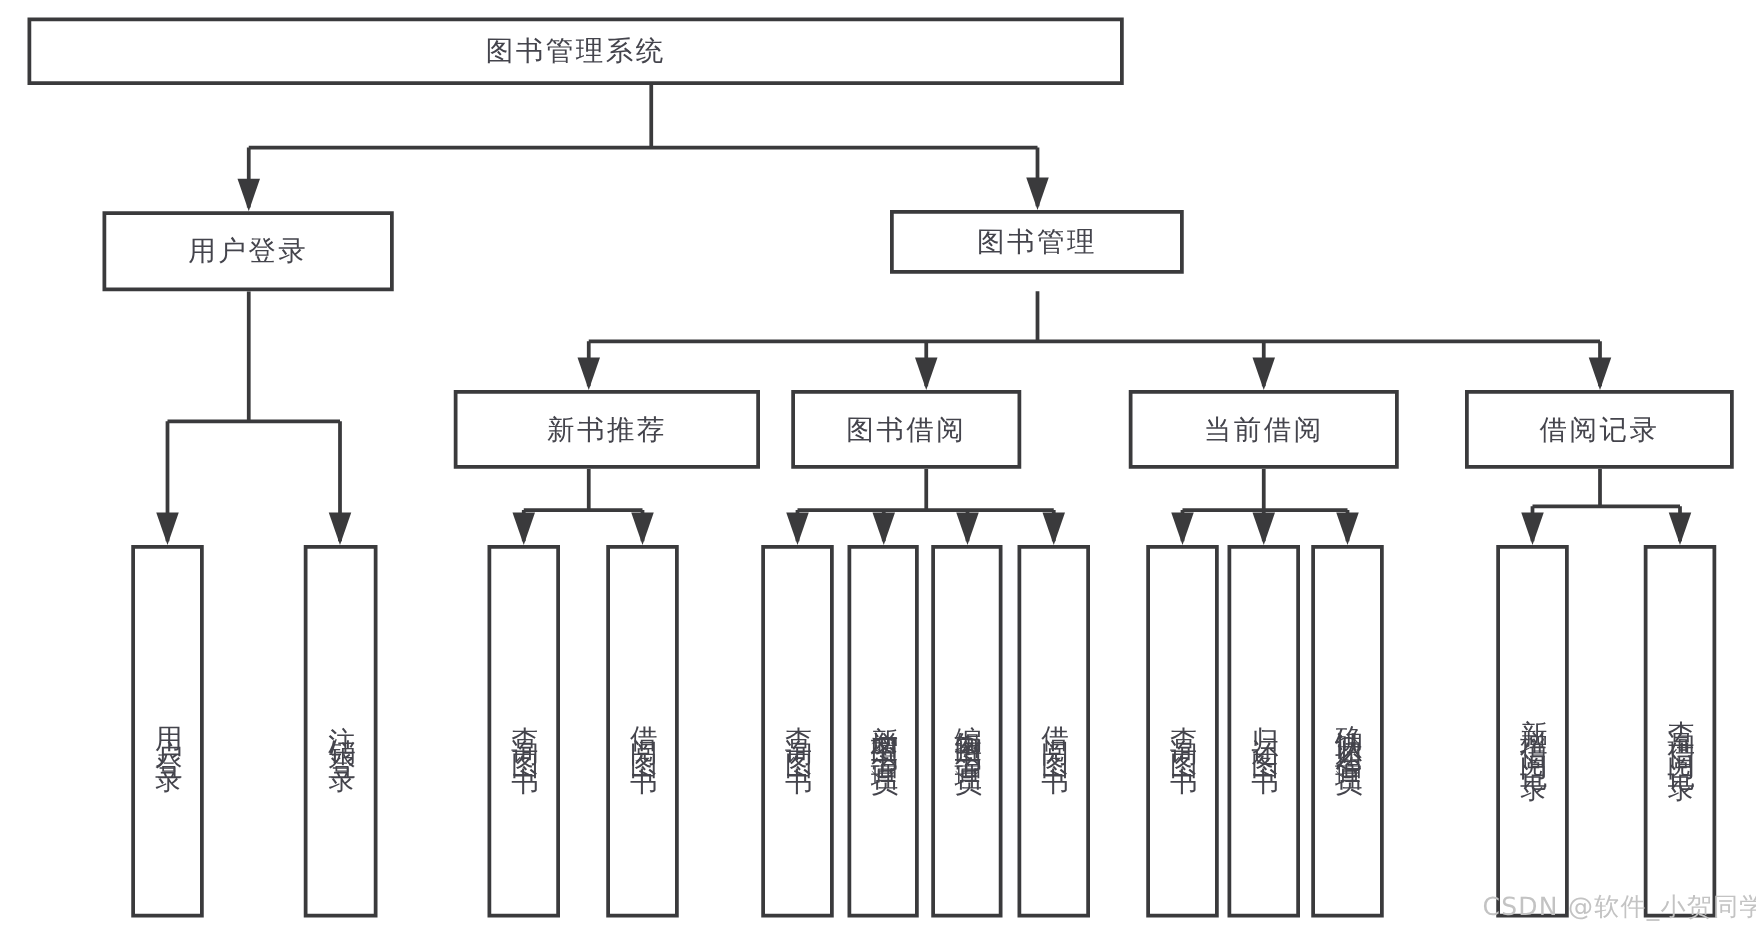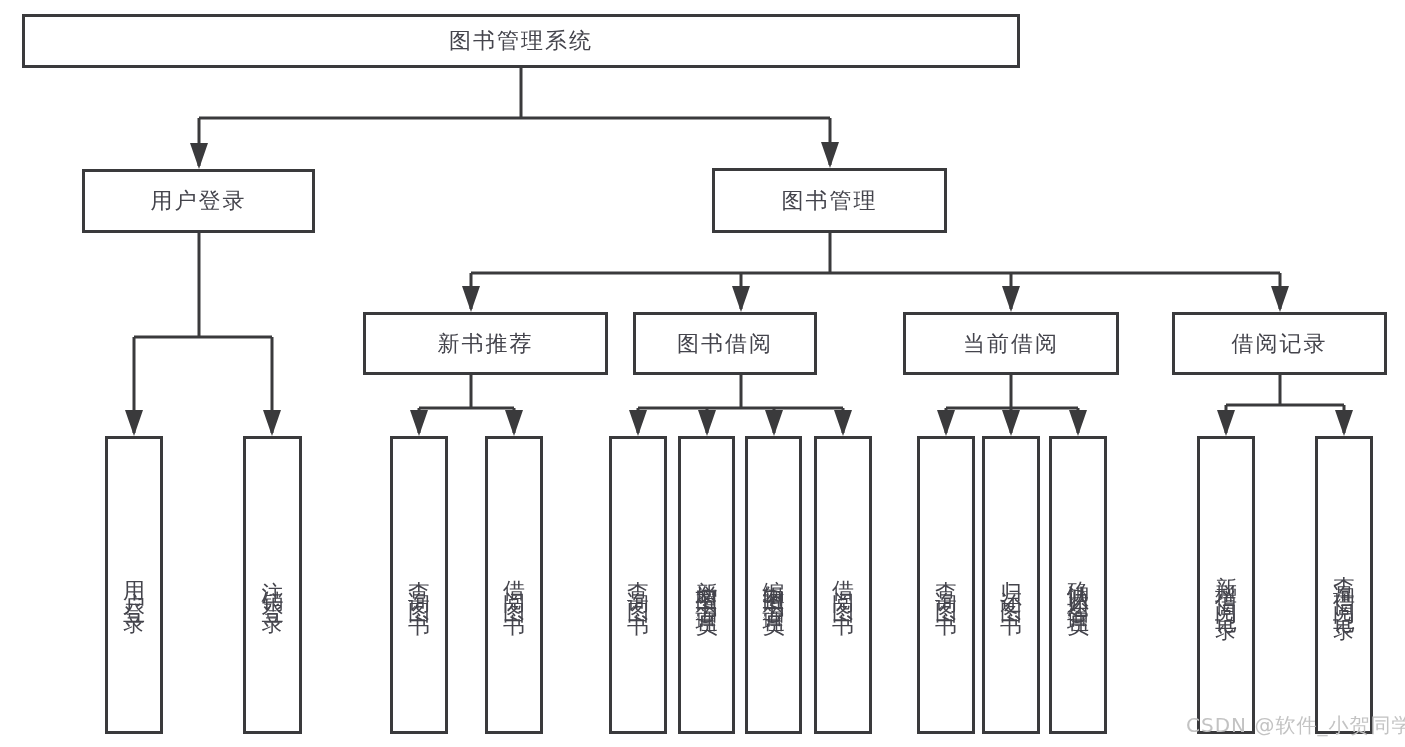--- a/index.html
+++ b/index.html
@@ -86,24 +86,24 @@
       <polygon points="765,410 783,410 774,436"></polygon>
       <polygon points="834,410 852,410 843,436"></polygon>
       <polygon points="937,410 955,410 946,436"></polygon>
       <polygon points="1002,410 1020,410 1011,436"></polygon>
       <polygon points="1069,410 1087,410 1078,436"></polygon>
       <polygon points="1217,410 1235,410 1226,436"></polygon>
       <polygon points="1335,410 1353,410 1344,436"></polygon>
     </g>
   </svg>
 
-  <div class="node h-node" style="left:22px; top:14px; width:998px; height:54px;">图书管理系统</div>
+  <div class="node h-node" style="left:22px; top:14px; width:877px; height:54px;">图书管理系统</div>
 
   <div class="node h-node" style="left:82px; top:169px; width:233px; height:64px;">用户登录</div>
-  <div class="node h-node" style="left:712px; top:168px; width:235px; height:65px;">图书管理</div>
+  <div class="node h-node" style="left:712px; top:168px; width:235px; height:51px;">图书管理</div>
 
   <div class="node h-node" style="left:363px; top:312px; width:245px; height:63px;">新书推荐</div>
   <div class="node h-node" style="left:633px; top:312px; width:184px; height:63px;">图书借阅</div>
   <div class="node h-node" style="left:903px; top:312px; width:216px; height:63px;">当前借阅</div>
   <div class="node h-node" style="left:1172px; top:312px; width:215px; height:63px;">借阅记录</div>
 
   <div class="node v-node ls4" style="left:105px; top:436px; width:58px; height:298px;">
     <span>用户登录</span>
     </div>
   <div class="node v-node ls4" style="left:243px; top:436px; width:59px; height:298px;">

